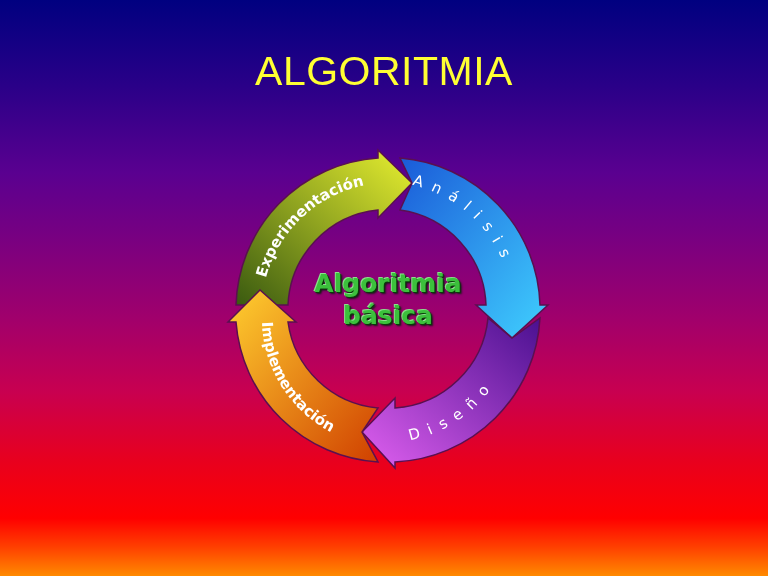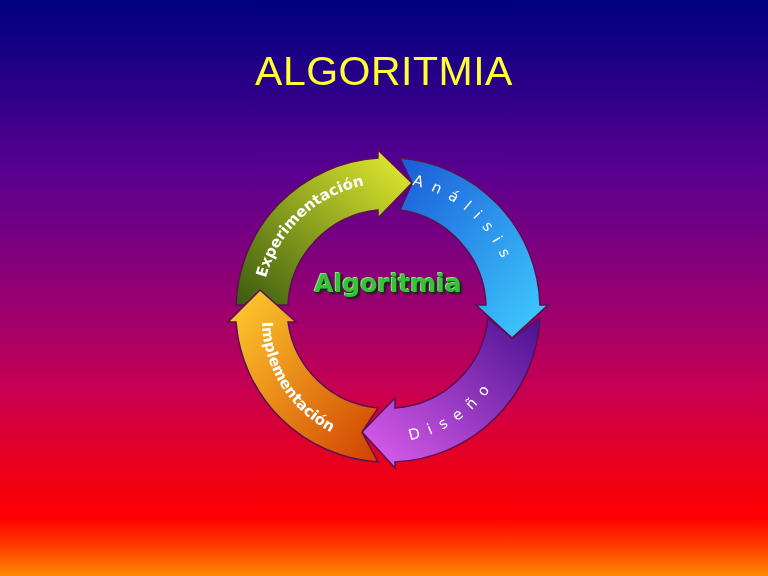--- a/index.html
+++ b/index.html
@@ -76,13 +76,14 @@
   <g>
     <path d="M 378 462 A 152 152 0 0 1 236 322 L 228 322 L 260 290 L 296 322 L 288 322 A 100 100 0 0 0 378 408 L 362 432 Z" fill="url(#gI)" stroke="#5a1050" stroke-width="1.5"></path>
     <text font-family="DejaVu Sans, sans-serif" font-size="15" fill="#ffffff" font-weight="bold">
       <textPath href="#tI">Implementación</textPath>
     </text>
   </g>
 </svg>
 
 <div class="center-text">
   <div>Algoritmia</div>
+  <div>básica</div>
 </div>
 
 </body></html>

